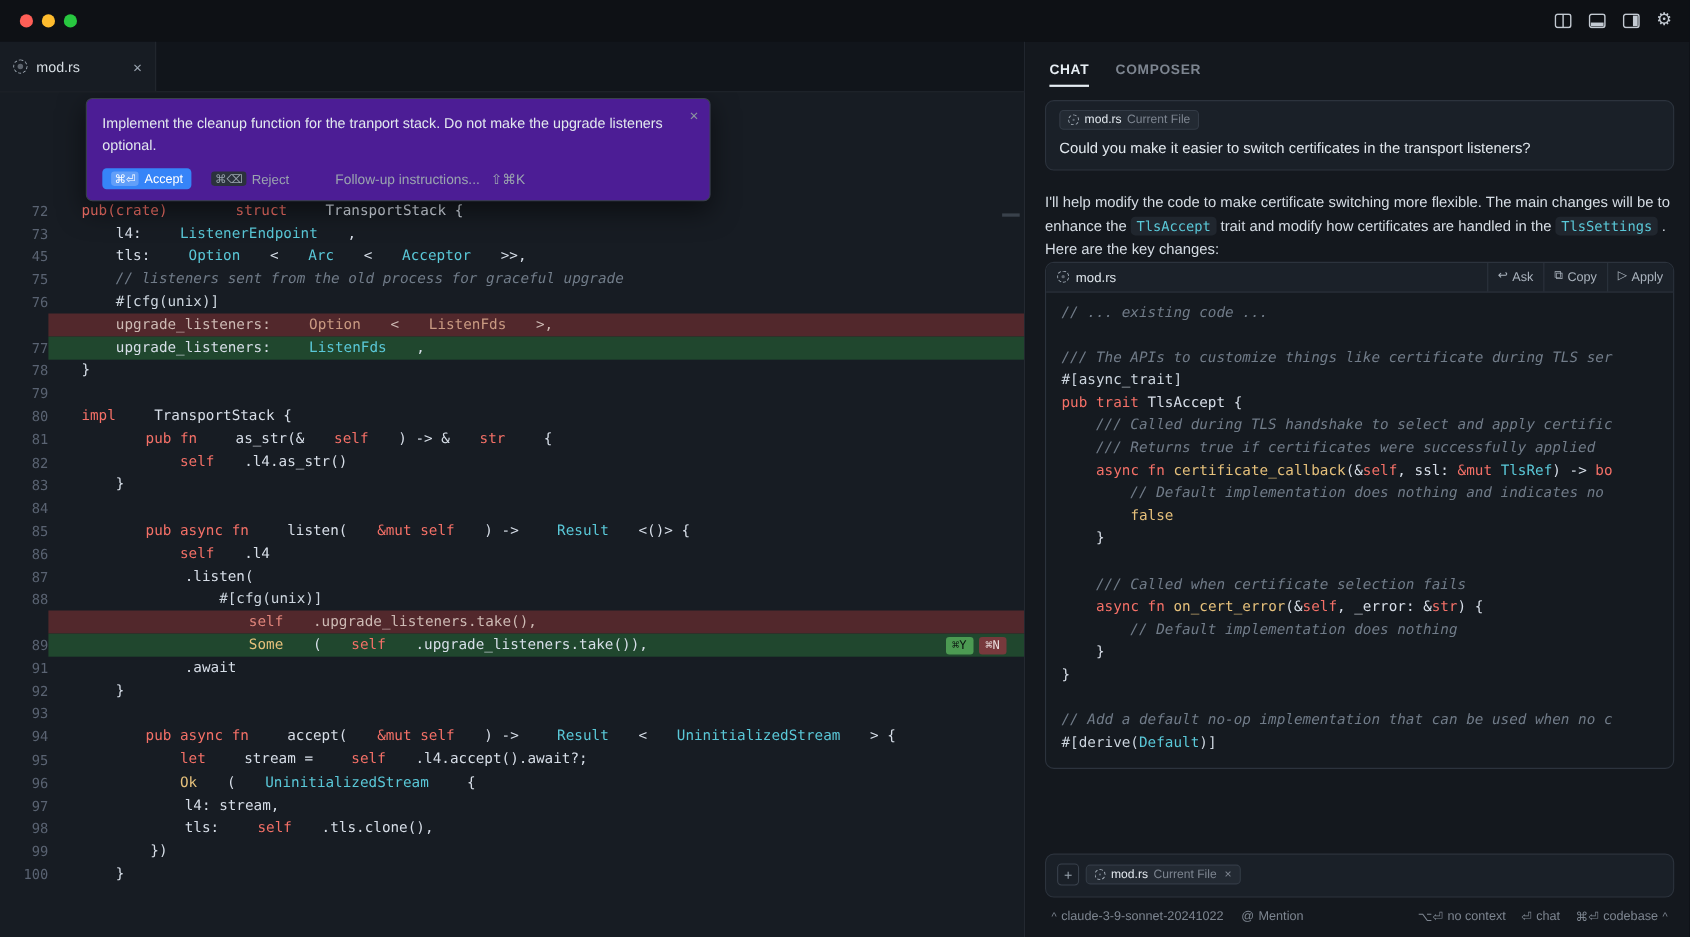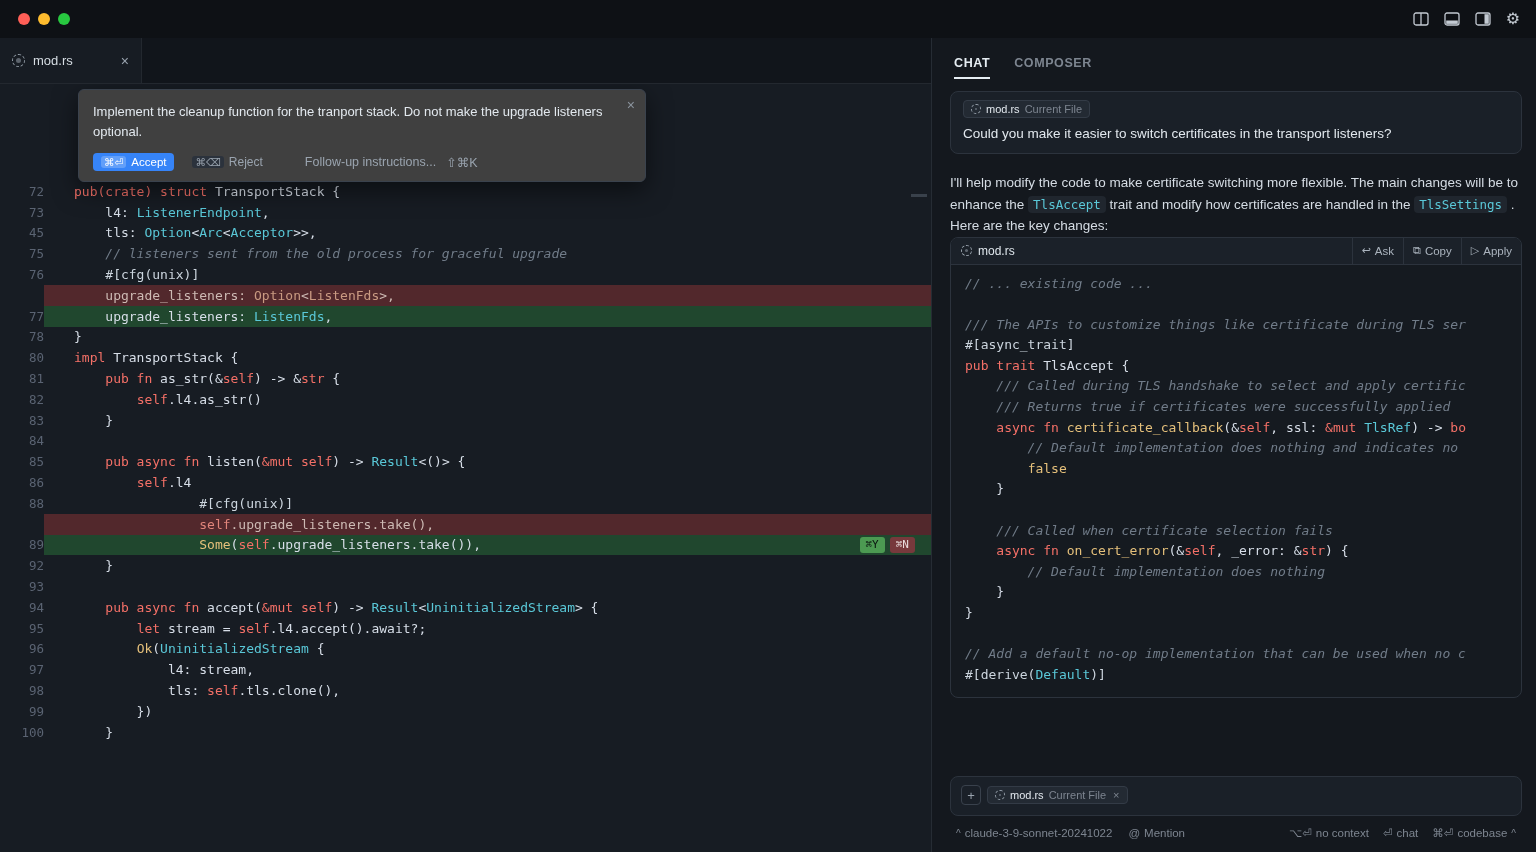--- a/index.html
+++ b/index.html
@@ -27,21 +27,21 @@
   .tab { width:142px; background:#171c23; border-right:1px solid #23282f; display:flex; align-items:center; gap:8px; padding:0 12px; font-size:13px; color:#d6dde3; }
   .tab .tab-close { margin-left:auto; color:#9aa4af; font-size:14px; cursor:pointer; }
   .rust-icon { width:13px; height:13px; border:1.4px dashed #97a1ab; border-radius:50%; flex:none; position:relative; }
   .rust-icon::after { content:""; position:absolute; inset:3px; border-radius:50%; background:#97a1ab; opacity:.55; }
 
   .editor-body { position:relative; flex:1; overflow:hidden; padding-top:97px; }
 
   
   .code-row { display:flex; height:20.8px; align-items:center; font-family:"DejaVu Sans Mono", monospace; font-size:13px; white-space:pre; }
   .line-num { width:44px; flex:none; text-align:right; color:#5a6372; font-size:12.5px; }
-  .line-code { flex:1; padding-left:30px; height:100%; display:flex; align-items:center; position:relative; }
+  .line-code { flex:1; padding-left:30px; height:100%; display:flex; align-items:center; position:relative;gap:27px; }
   .code-row.removed .line-code { background:#52282c; }
   .code-row.added .line-code { background:#20472e; }
 
   .tok-kw  { color:#f47067; }
   .tok-typ { color:#5ac8d8; }
   .tok-fnc { color:#e5c07b; }
   .tok-cmt { color:#717c89; font-style:italic; }
   .tok-txt { color:#d7dee8; }
   .tok-attr{ color:#ccd5de; }
   .code-row.removed .tok-typ { color:#c99a82; }
@@ -49,21 +49,21 @@
   .code-row.removed .tok-kw  { color:#e0857b; }
 
   .diff-badges { position:absolute; right:16px; top:50%; transform:translateY(-50%); display:flex; gap:5px; }
   .diff-badge { font-family:"DejaVu Sans Mono", monospace; font-size:11px; padding:1px 6px; border-radius:3px; line-height:14px; cursor:pointer; }
   .diff-badge.accept { background:#4c9a52; color:#0a1510; }
   .diff-badge.reject { background:#77393c; color:#e8dcdc; }
 
   .overview-mark { position:absolute; top:110px; right:4px; width:16px; height:3px; background:#39414b; }
 
   
-  .popup { position:absolute; left:78px; top:5px; width:568px; background:#404040; border:1px solid #3a424d; border-radius:6px; padding:12px 30px 10px 14px; box-shadow:0 8px 24px rgba(0,0,0,.5); z-index:5; }
+  .popup { position:absolute; left:78px; top:5px; width:568px; background:#4c1d95; border:1px solid #3a424d; border-radius:6px; padding:12px 30px 10px 14px; box-shadow:0 8px 24px rgba(0,0,0,.5); z-index:5; }
   .popup-text { color:#e2e8ee; font-size:13px; line-height:20px; max-width:525px; }
   .popup-close { position:absolute; top:7px; right:10px; color:#8b949e; font-size:14px; cursor:pointer; }
   .popup-actions { margin-top:11px; display:flex; align-items:center; gap:18px; }
   .accept-btn { background:#3684f8; border-radius:4px; color:#fff; font-size:11.5px; padding:3px 8px; display:flex; align-items:center; gap:5px; cursor:pointer; }
   .accept-btn .kbd { background:rgba(255,255,255,.22); border-radius:3px; padding:0 3px; font-size:10.5px; }
   .reject-btn { color:#9aa4af; font-size:12px; display:flex; align-items:center; gap:5px; cursor:pointer; }
   .reject-btn .kbd { background:#2b323c; border-radius:3px; padding:0 3px; font-size:10.5px; }
   .followup-btn { color:#9aa4af; font-size:12.5px; display:flex; align-items:center; gap:10px; cursor:pointer; margin-left:24px; }
 
   
@@ -173,30 +173,33 @@
 
         <div id="editor-lines">
             <div class="code-row"><span class="line-num">72</span><span class="line-code"><span class="tok-kw">pub(crate)</span><span class="tok-txt"> </span><span class="tok-kw">struct</span><span class="tok-txt"> TransportStack {</span></span></div>
             <div class="code-row"><span class="line-num">73</span><span class="line-code"><span class="tok-txt">    l4: </span><span class="tok-typ">ListenerEndpoint</span><span class="tok-txt">,</span></span></div>
             <div class="code-row"><span class="line-num">45</span><span class="line-code"><span class="tok-txt">    tls: </span><span class="tok-typ">Option</span><span class="tok-txt">&lt;</span><span class="tok-typ">Arc</span><span class="tok-txt">&lt;</span><span class="tok-typ">Acceptor</span><span class="tok-txt">&gt;&gt;,</span></span></div>
             <div class="code-row"><span class="line-num">75</span><span class="line-code"><span class="tok-cmt">    // listeners sent from the old process for graceful upgrade</span></span></div>
             <div class="code-row"><span class="line-num">76</span><span class="line-code"><span class="tok-attr">    #[cfg(unix)]</span></span></div>
             <div class="code-row removed"><span class="line-num"></span><span class="line-code"><span class="tok-txt">    upgrade_listeners: </span><span class="tok-typ">Option</span><span class="tok-txt">&lt;</span><span class="tok-typ">ListenFds</span><span class="tok-txt">&gt;,</span></span></div>
             <div class="code-row added"><span class="line-num">77</span><span class="line-code"><span class="tok-txt">    upgrade_listeners: </span><span class="tok-typ">ListenFds</span><span class="tok-txt">,</span></span></div>
             <div class="code-row"><span class="line-num">78</span><span class="line-code"><span class="tok-txt">}</span></span></div>
+            <div class="code-row"><span class="line-num">79</span><span class="line-code"></span></div>
             <div class="code-row"><span class="line-num">80</span><span class="line-code"><span class="tok-kw">impl</span><span class="tok-txt"> TransportStack {</span></span></div>
             <div class="code-row"><span class="line-num">81</span><span class="line-code"><span class="tok-txt">    </span><span class="tok-kw">pub fn</span><span class="tok-txt"> as_str(&amp;</span><span class="tok-kw">self</span><span class="tok-txt">) -&gt; &amp;</span><span class="tok-kw">str</span><span class="tok-txt"> {</span></span></div>
             <div class="code-row"><span class="line-num">82</span><span class="line-code"><span class="tok-txt">        </span><span class="tok-kw">self</span><span class="tok-txt">.l4.as_str()</span></span></div>
             <div class="code-row"><span class="line-num">83</span><span class="line-code"><span class="tok-txt">    }</span></span></div>
             <div class="code-row"><span class="line-num">84</span><span class="line-code"></span></div>
             <div class="code-row"><span class="line-num">85</span><span class="line-code"><span class="tok-txt">    </span><span class="tok-kw">pub async fn</span><span class="tok-txt"> listen(</span><span class="tok-kw">&amp;mut self</span><span class="tok-txt">) -&gt; </span><span class="tok-typ">Result</span><span class="tok-txt">&lt;()&gt; {</span></span></div>
             <div class="code-row"><span class="line-num">86</span><span class="line-code"><span class="tok-txt">        </span><span class="tok-kw">self</span><span class="tok-txt">.l4</span></span></div>
+            <div class="code-row"><span class="line-num">87</span><span class="line-code"><span class="tok-txt">            .listen(</span></span></div>
             <div class="code-row"><span class="line-num">88</span><span class="line-code"><span class="tok-attr">                #[cfg(unix)]</span></span></div>
             <div class="code-row removed"><span class="line-num"></span><span class="line-code"><span class="tok-txt">                </span><span class="tok-kw">self</span><span class="tok-txt">.upgrade_listeners.take(),</span></span></div>
             <div class="code-row added"><span class="line-num">89</span><span class="line-code"><span class="tok-txt">                </span><span class="tok-fnc">Some</span><span class="tok-txt">(</span><span class="tok-kw">self</span><span class="tok-txt">.upgrade_listeners.take()),</span><span class="diff-badges"><span class="diff-badge accept">⌘Y</span><span class="diff-badge reject">⌘N</span></span></span></div>
+            <div class="code-row"><span class="line-num">91</span><span class="line-code"><span class="tok-txt">            .await</span></span></div>
             <div class="code-row"><span class="line-num">92</span><span class="line-code"><span class="tok-txt">    }</span></span></div>
             <div class="code-row"><span class="line-num">93</span><span class="line-code"></span></div>
             <div class="code-row"><span class="line-num">94</span><span class="line-code"><span class="tok-txt">    </span><span class="tok-kw">pub async fn</span><span class="tok-txt"> accept(</span><span class="tok-kw">&amp;mut self</span><span class="tok-txt">) -&gt; </span><span class="tok-typ">Result</span><span class="tok-txt">&lt;</span><span class="tok-typ">UninitializedStream</span><span class="tok-txt">&gt; {</span></span></div>
             <div class="code-row"><span class="line-num">95</span><span class="line-code"><span class="tok-txt">        </span><span class="tok-kw">let</span><span class="tok-txt"> stream = </span><span class="tok-kw">self</span><span class="tok-txt">.l4.accept().await?;</span></span></div>
             <div class="code-row"><span class="line-num">96</span><span class="line-code"><span class="tok-txt">        </span><span class="tok-fnc">Ok</span><span class="tok-txt">(</span><span class="tok-typ">UninitializedStream</span><span class="tok-txt"> {</span></span></div>
             <div class="code-row"><span class="line-num">97</span><span class="line-code"><span class="tok-txt">            l4: stream,</span></span></div>
             <div class="code-row"><span class="line-num">98</span><span class="line-code"><span class="tok-txt">            tls: </span><span class="tok-kw">self</span><span class="tok-txt">.tls.clone(),</span></span></div>
             <div class="code-row"><span class="line-num">99</span><span class="line-code"><span class="tok-txt">        })</span></span></div>
             <div class="code-row"><span class="line-num">100</span><span class="line-code"><span class="tok-txt">    }</span></span></div>
           </div>

